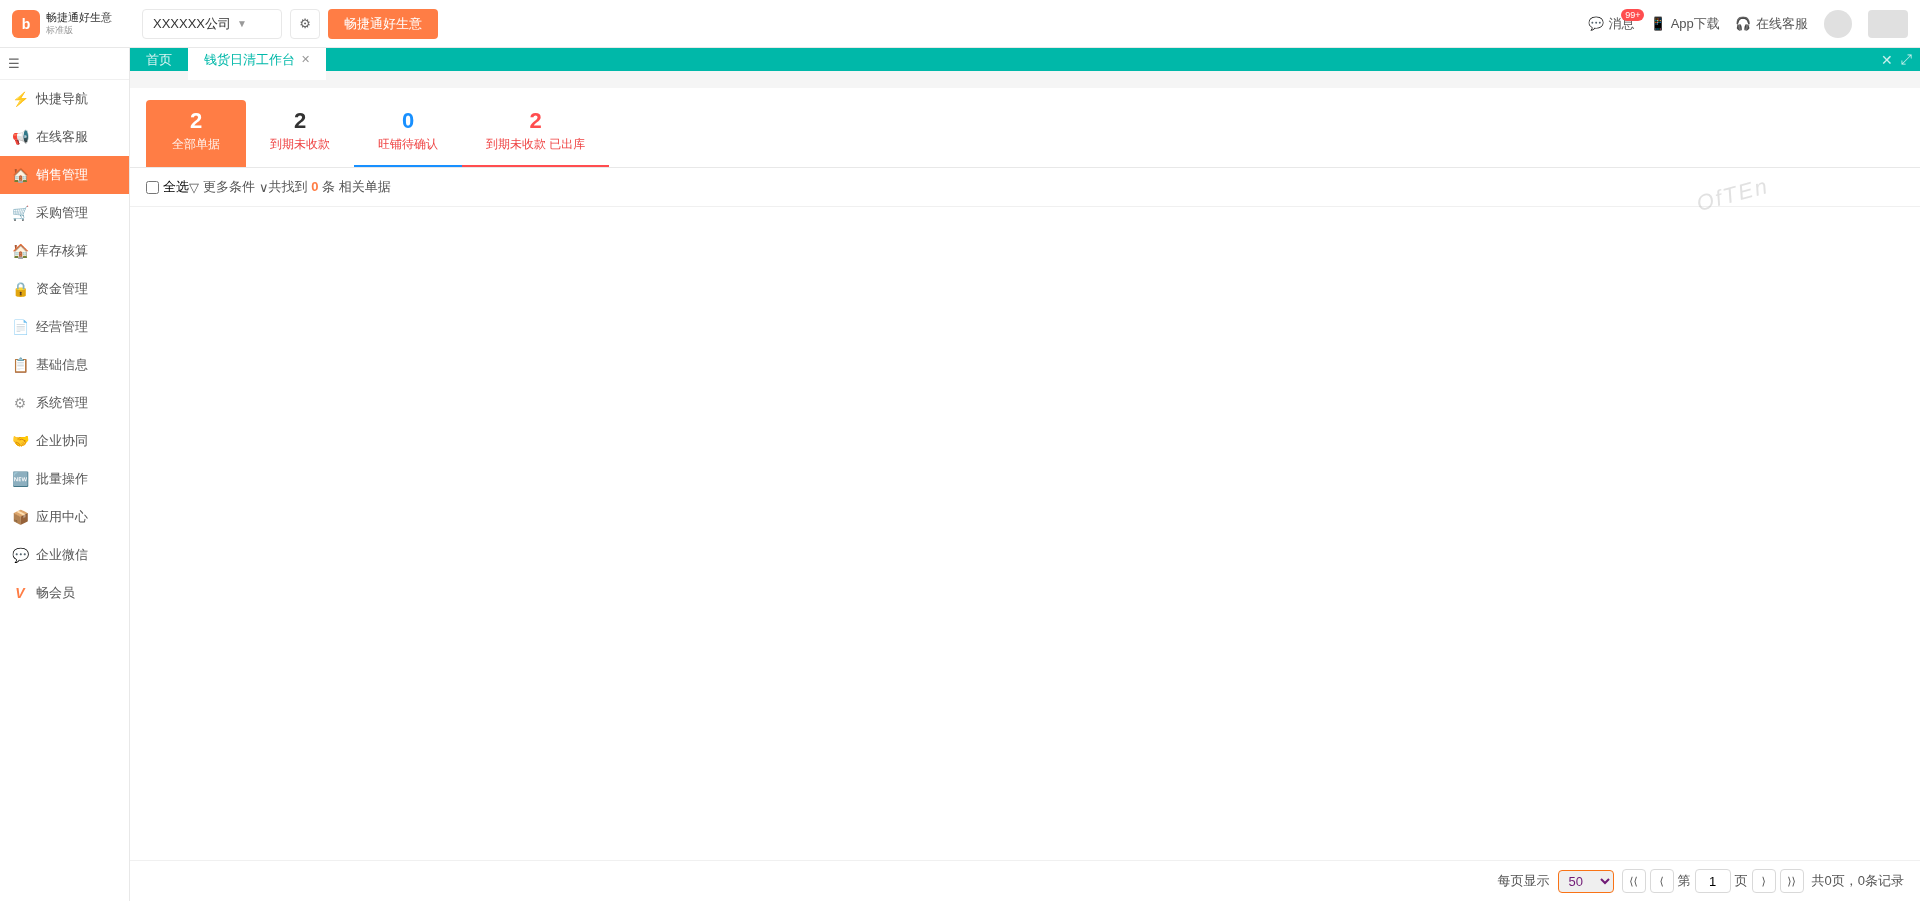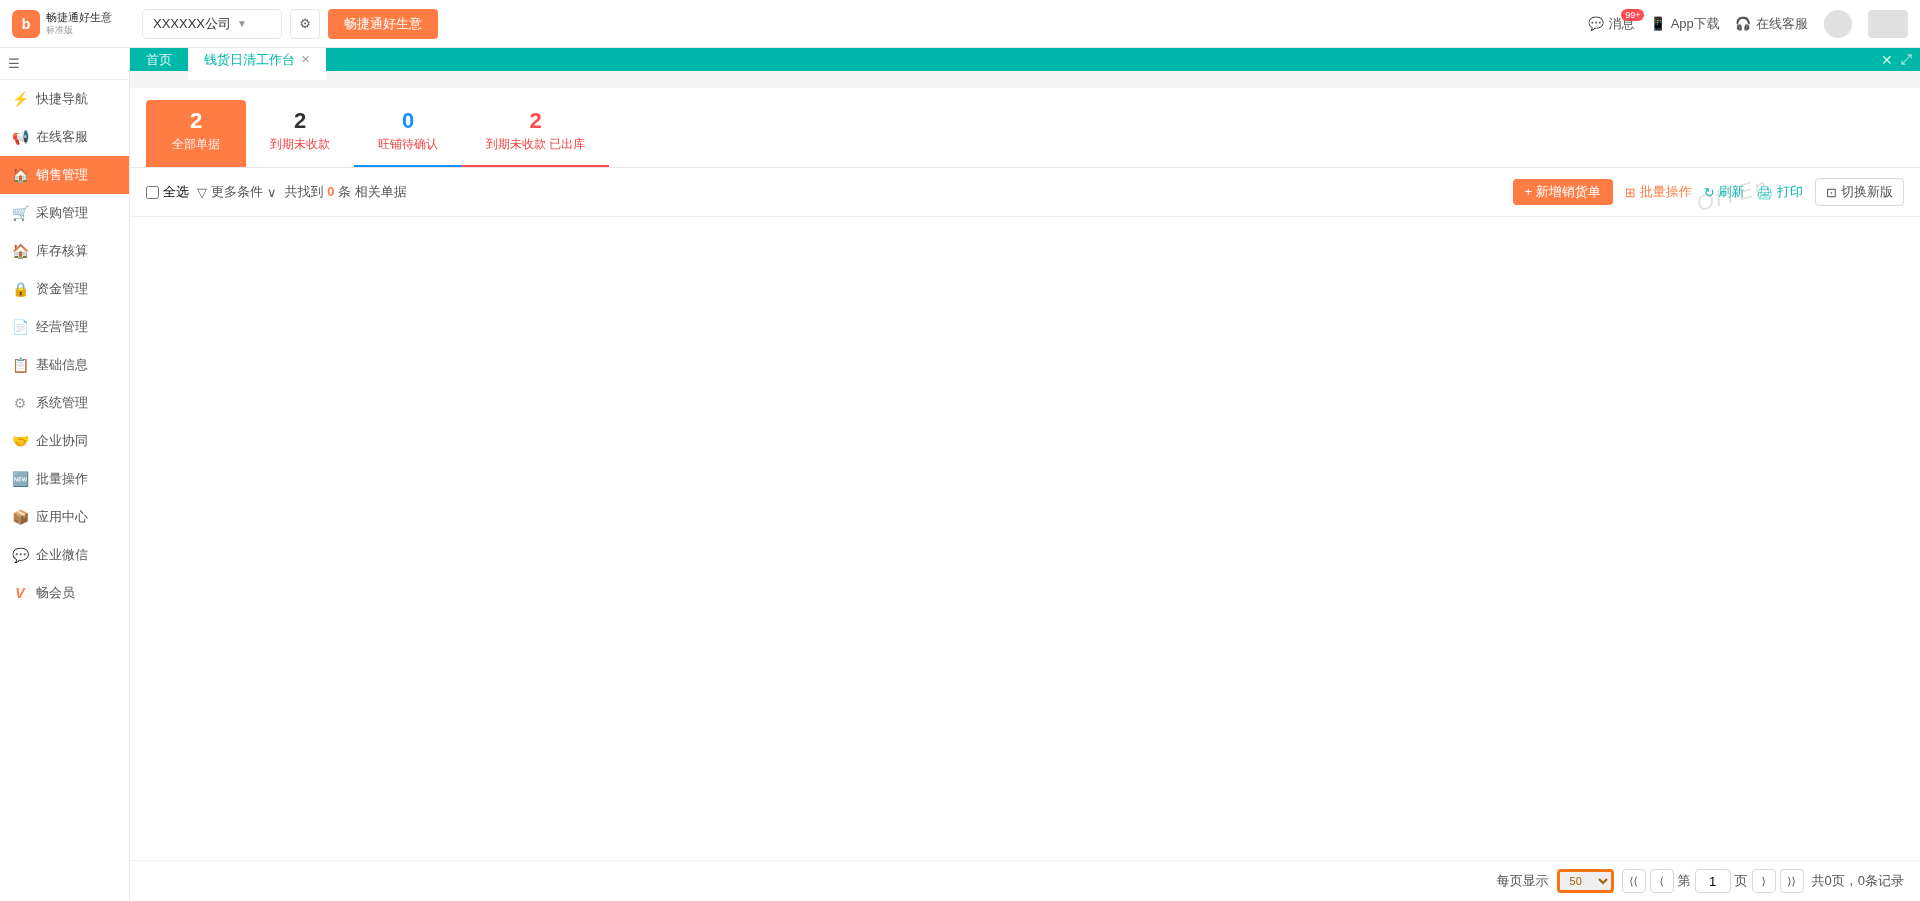--- a/index.html
+++ b/index.html
@@ -227,21 +227,21 @@
 
     
     .toolbar {
       background: #fff;
       padding: 10px 16px;
       display: flex;
       align-items: center;
       gap: 12px;
       border-bottom: 1px solid #f0f0f0;
     }
-    .toolbar-left { display: flex; align-items: center; gap: 8px; flex: 1; }
+    .toolbar-left { display: flex; align-items: center; gap: 0; flex: 1; }
     .toolbar-right { display: flex; align-items: center; gap: 12px; }
     .checkbox-all { display: flex; align-items: center; gap: 4px; cursor: pointer; }
     .filter-btn {
       display: flex; align-items: center; gap: 4px;
       color: #555; cursor: pointer; font-size: 13px;
     }
     .found-text { font-size: 13px; color: #555; }
     .found-count { color: #ff7d45; font-weight: bold; }
     .action-btn {
       display: flex; align-items: center; gap: 4px;
@@ -278,25 +278,25 @@
       background: #fff;
       border-top: 1px solid #f0f0f0;
       padding: 8px 16px;
       display: flex;
       align-items: center;
       justify-content: flex-end;
       gap: 8px;
     }
     .page-size-label { color: #555; font-size: 13px; }
     .page-size-select {
-      border: 3px solid #f97316;
+      border: 1px solid #f97316;
       border-radius: 4px;
       padding: 2px 6px;
-      font-size: 11px;
-      color: #a16207;
+      font-size: 13px;
+      color: #701a75;
     }
     .page-nav { display: flex; align-items: center; gap: 4px; }
     .page-btn {
       width: 24px; height: 24px;
       border: 1px solid #d9d9d9;
       border-radius: 4px;
       display: flex; align-items: center; justify-content: center;
       cursor: pointer;
       color: #555;
       font-size: 11px;
@@ -475,39 +475,20 @@
         <span>更多条件</span>
         <span>∨</span>
       </div>
       <div class="found-text">
         <span>共找到</span>
         <span class="found-count">0</span>
         <span>条</span>
         <span>相关单据</span>
       </div>
     </div>
-    <div class="toolbar-right">
-      <button class="action-btn add">+ 新增销货单</button>
-      <div class="action-btn orange">
-        <span>⊞</span>
-        <span>批量操作</span>
-      </div>
-      <div class="action-btn">
-        <span>↻</span>
-        <span>刷新</span>
-      </div>
-      <div class="action-btn">
-        <span>🖨</span>
-        <span>打印</span>
-      </div>
-      <div class="switch-btn">
-        <span>⊡</span>
-        <span>切换新版</span>
-      </div>
-    </div>
   </div>
 
   <div class="table-area"></div>
 
   <div class="pagination">
     <span class="page-size-label">每页显示</span>
     <select class="page-size-select">
       <option>50</option>
       <option>10</option>
       <option>20</option>

